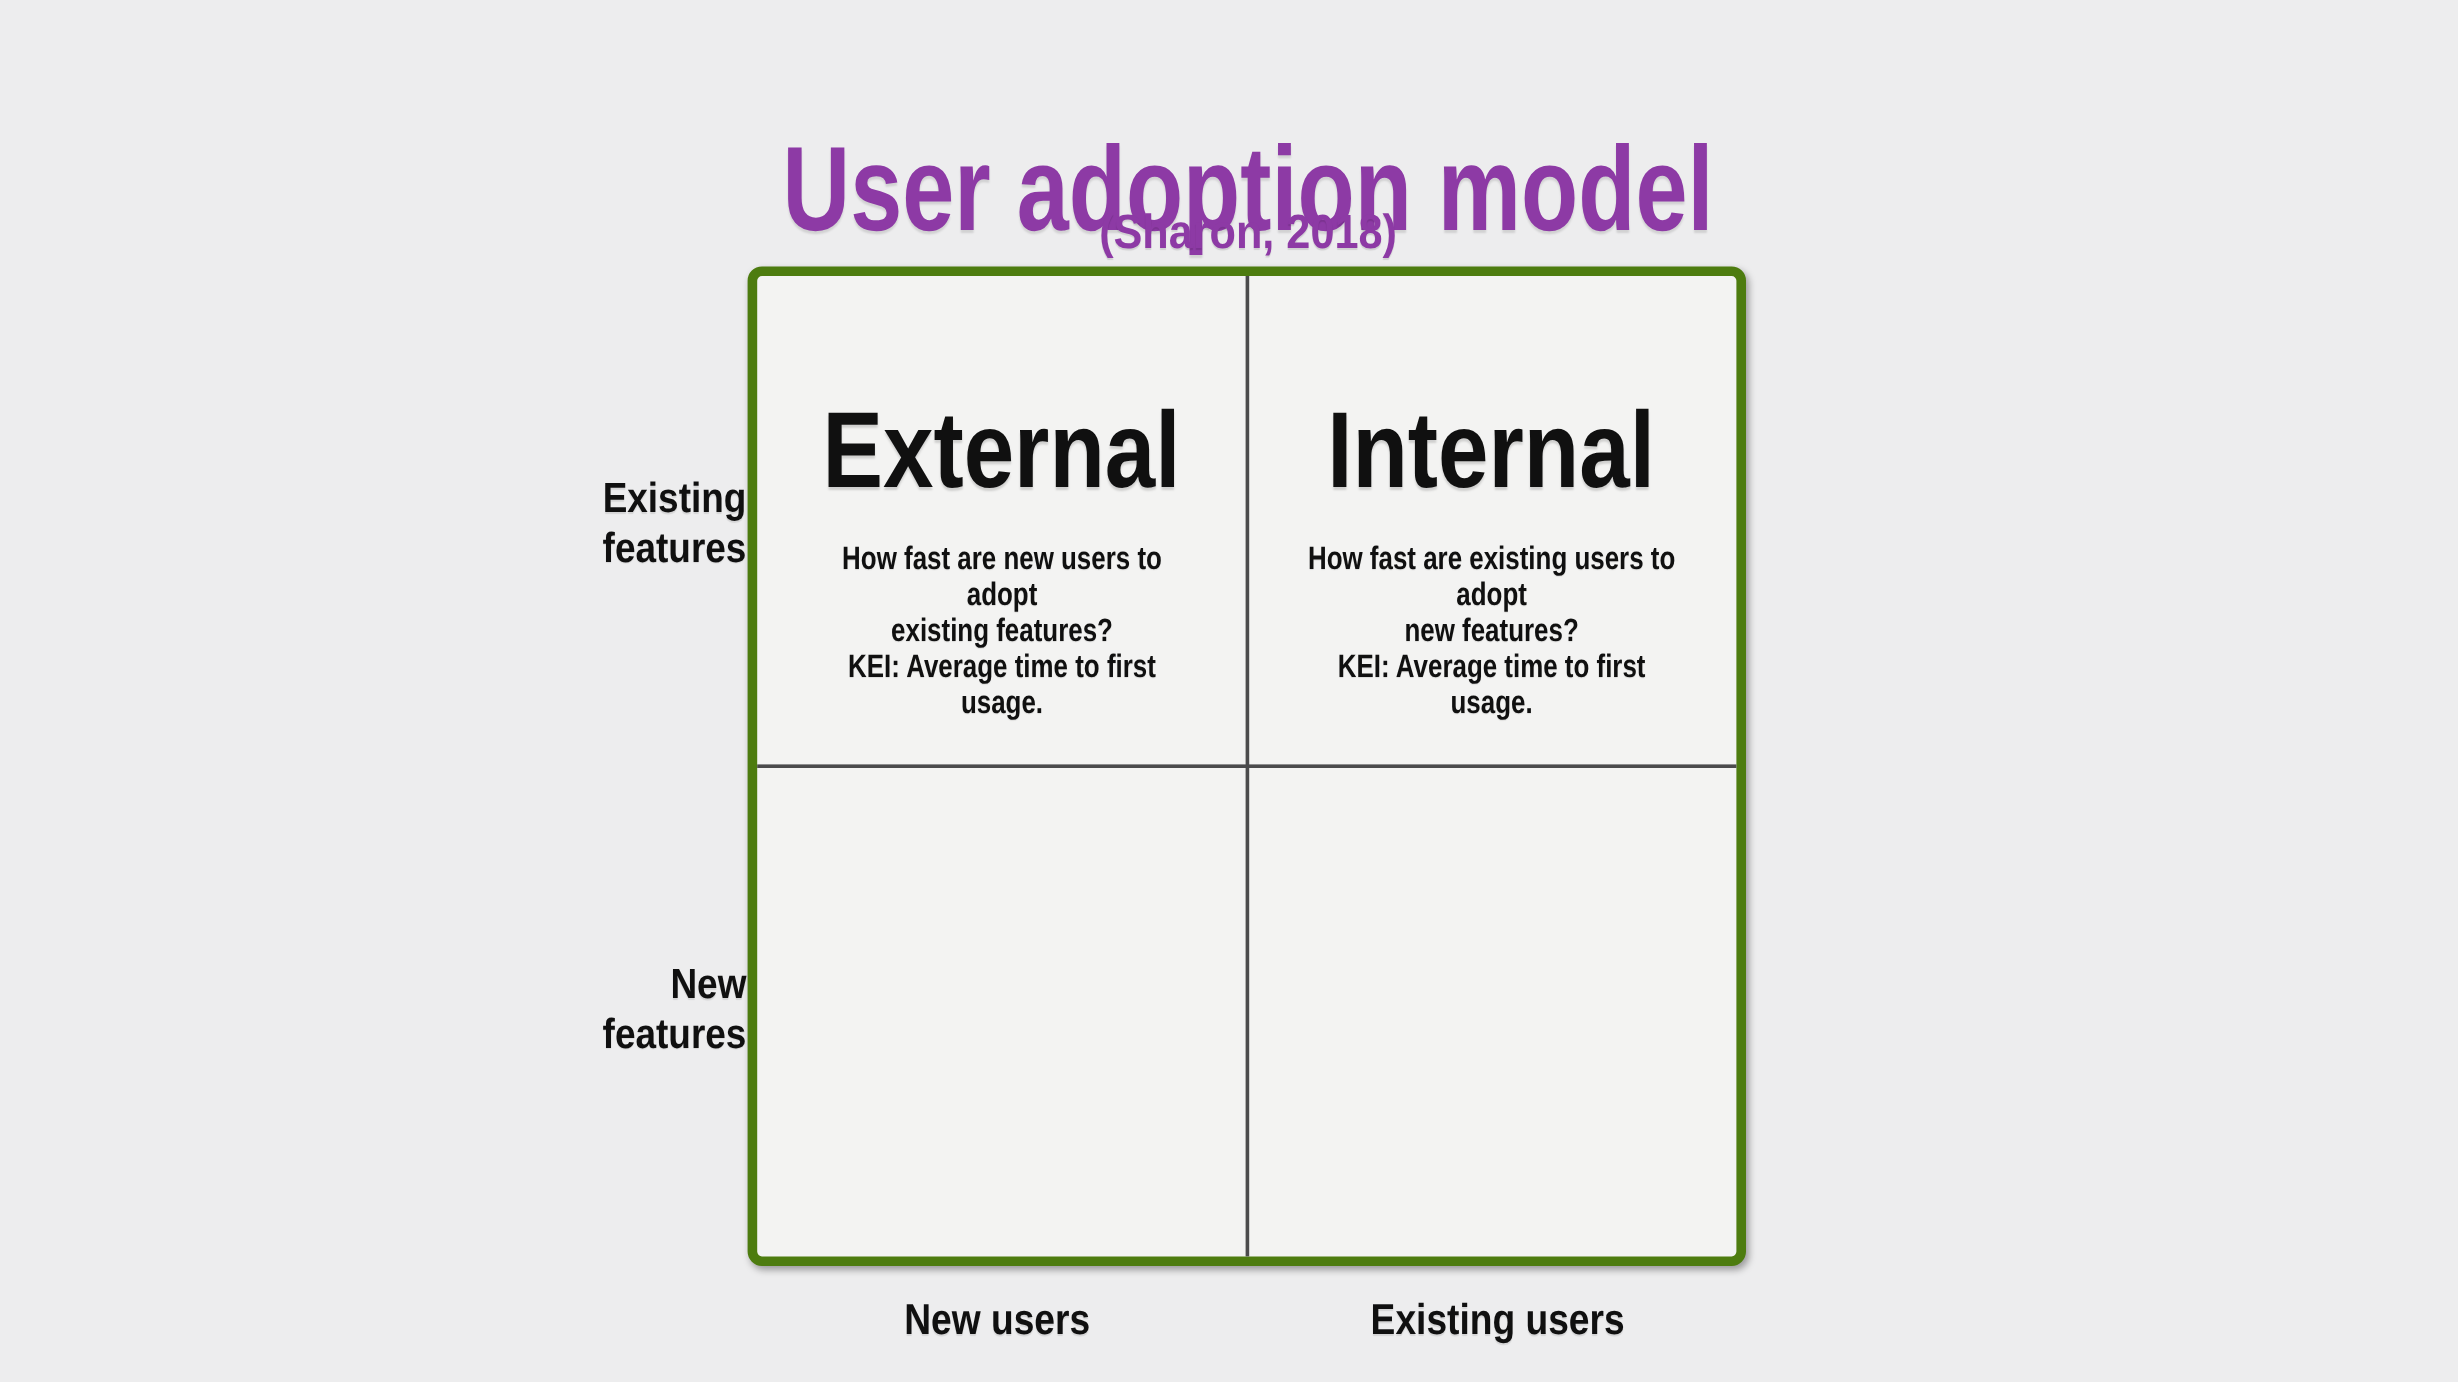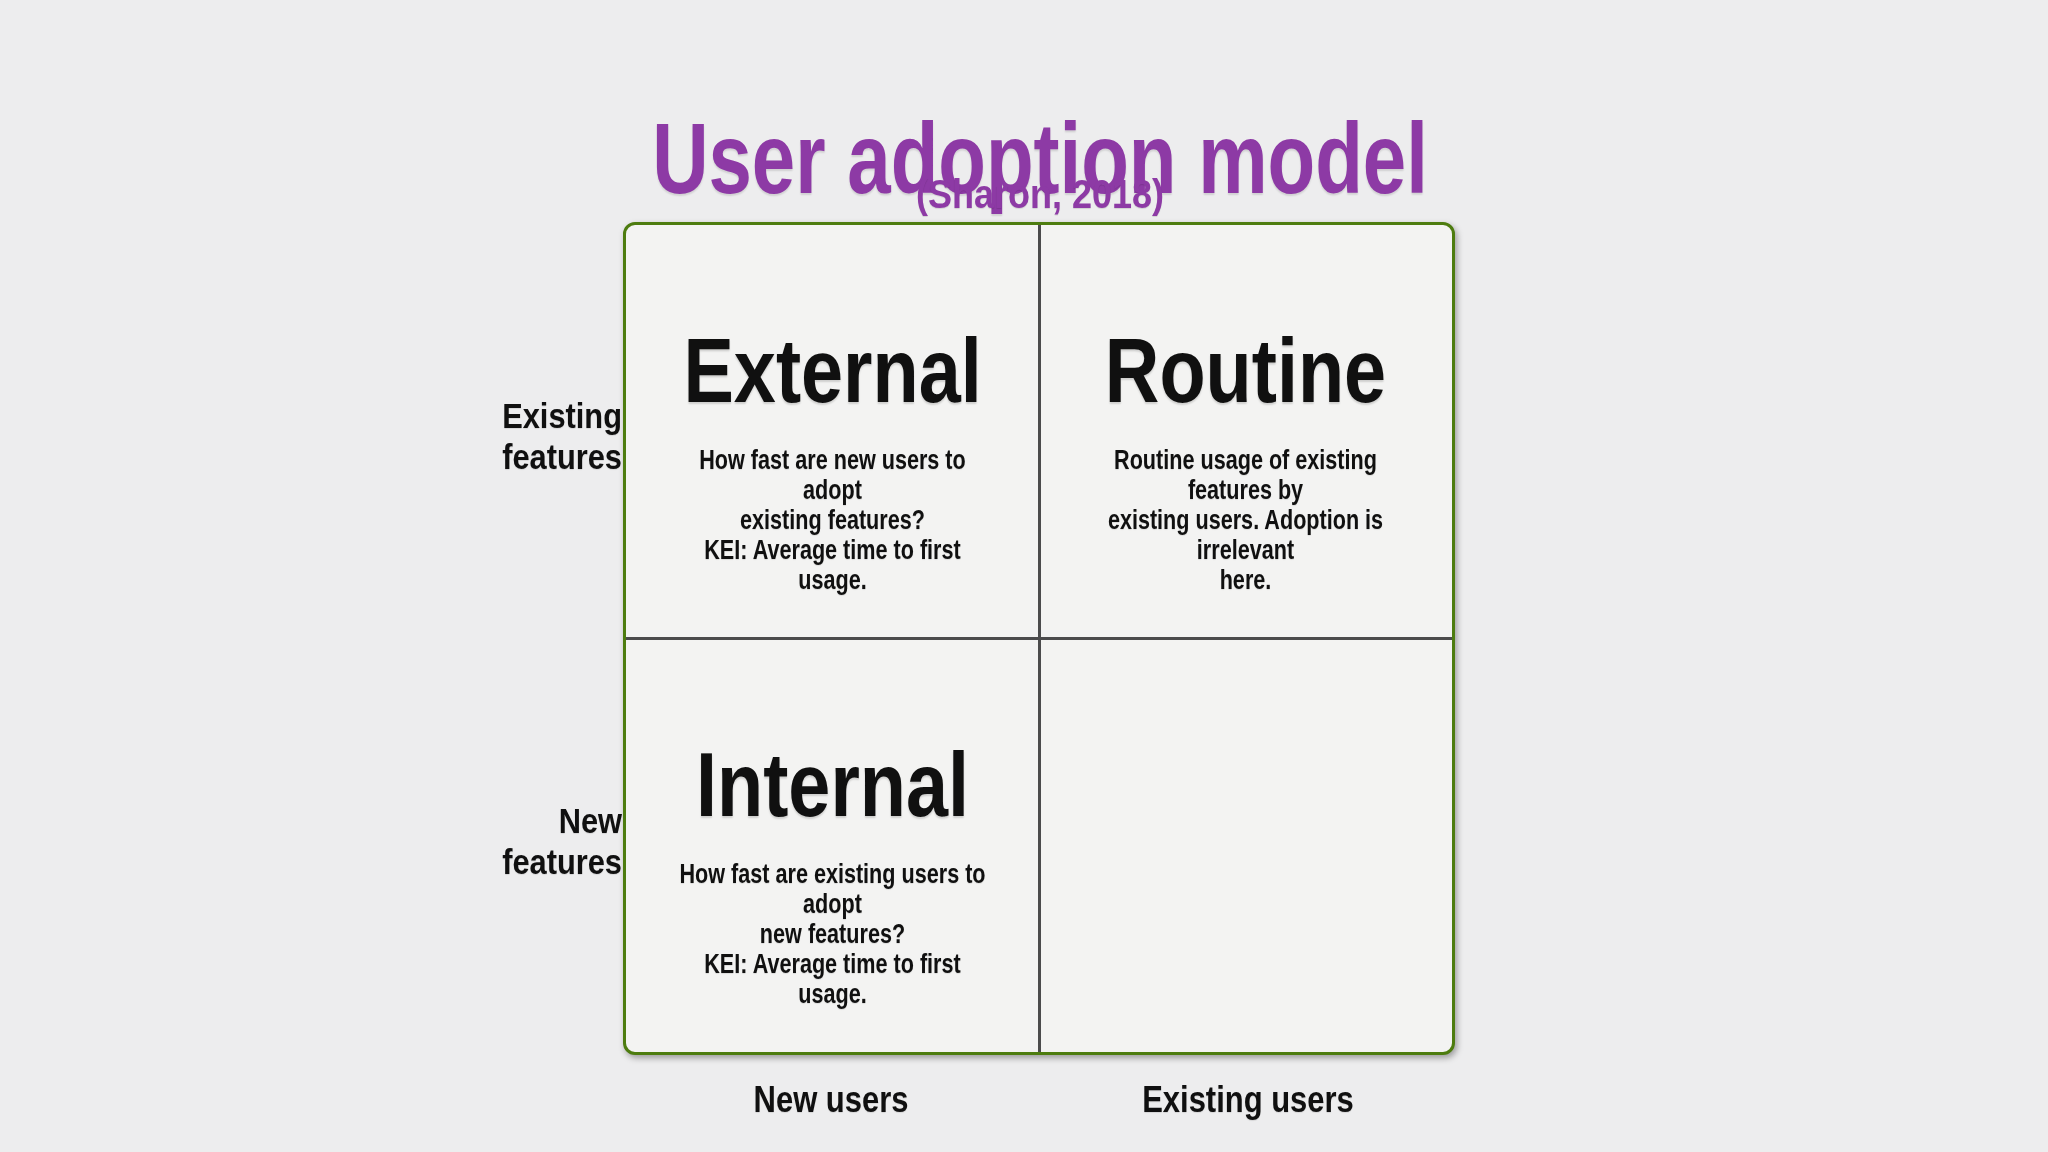--- a/index.html
+++ b/index.html
@@ -49,21 +49,21 @@
     white-space: nowrap;
   }
   .matrix {
     position: absolute;
     left: 623px;
     top: 222px;
     width: 832px;
     height: 833px;
     box-sizing: border-box;
     background: #f3f3f2;
-    border: 3px solid #4d7c0f;
+    border: 8px solid #4d7c0f;
     border-radius: 12px;
     box-shadow: 2px 3px 6px rgba(0,0,0,0.35);
   }
   .vline {
     position: absolute;
     top: 0;
     bottom: 0;
     left: calc(50% - 1.5px);
     width: 3px;
     background: #4b4b4c;
@@ -157,26 +157,20 @@
 
   <div class="matrix">
     <div class="grid">
       <section class="quad">
         <div class="q-head">External</div>
         <div class="q-body">How fast are new users to adopt
 existing features?
 KEI: Average time to first usage.</div>
       </section>
       <section class="quad">
-        <div class="q-head">Routine</div>
-        <div class="q-body">Routine usage of existing features by
-existing users. Adoption is irrelevant
-here.</div>
-      </section>
-      <section class="quad">
         <div class="q-head">Internal</div>
         <div class="q-body">How fast are existing users to adopt
 new features?
 KEI: Average time to first usage.</div>
       </section>
     </div>
     <div class="vline"></div>
     <div class="hline"></div>
   </div>
 

